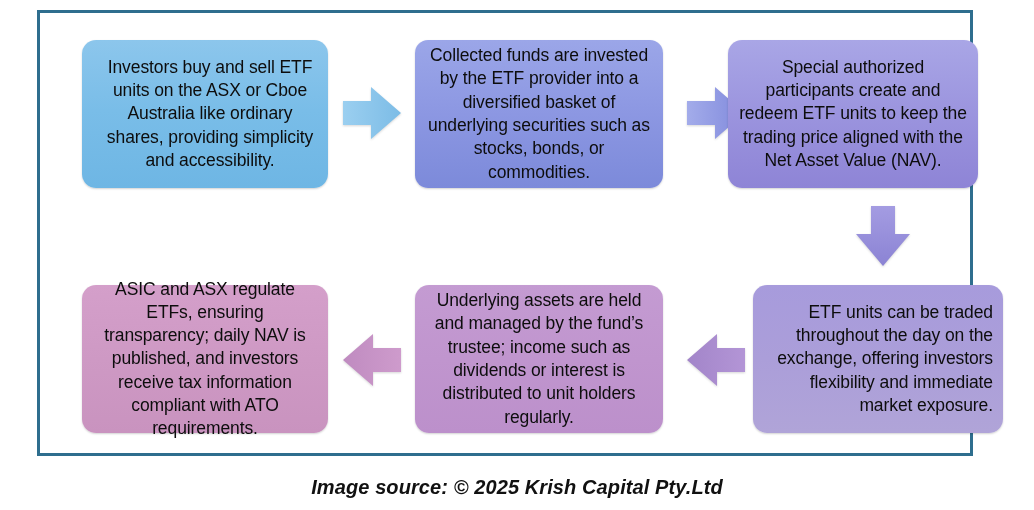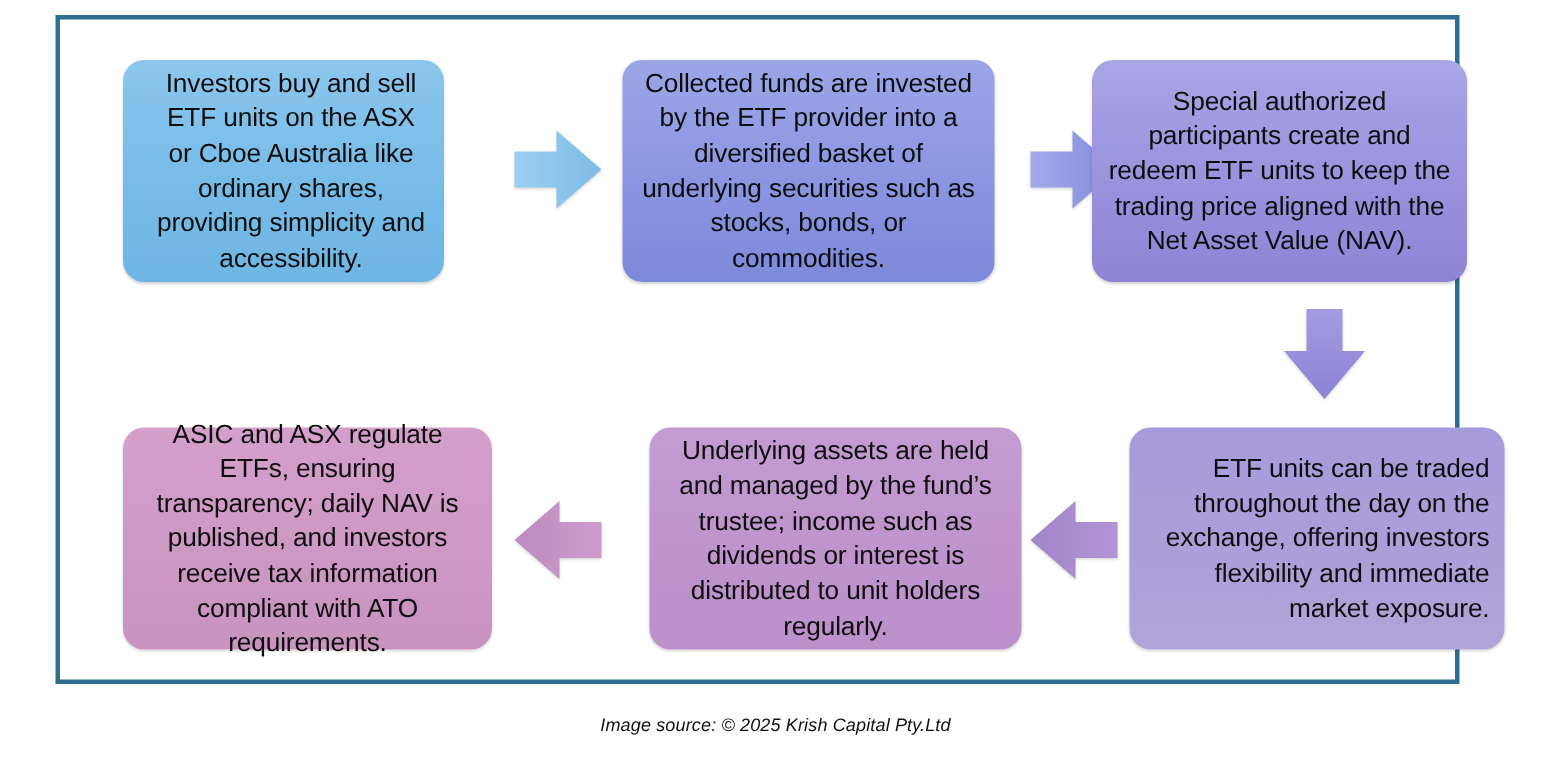--- a/index.html
+++ b/index.html
@@ -46,21 +46,21 @@
     color: #0d0d0d;
     font-size: 17.5px;
     line-height: 1.33;
     letter-spacing: -0.1px;
     box-shadow: 0 1px 2px rgba(0,0,0,0.18);
   }
   .node span { display: block; width: 100%; }
 
   
   #node-1 {
-    left: 42px; top: 27px; width: 214px; height: 148px;
+    left: 42px; top: 27px; width: 246px; height: 148px;
     background: linear-gradient(180deg, #8CC6EC 0%, #79BDE8 48%, #6EB6E4 100%);
     padding-left: 20px;
   }
   #node-2 {
     left: 375px; top: 27px; width: 248px; height: 148px;
     background: linear-gradient(180deg, #9BA6E8 0%, #8C97E2 50%, #7C8ADA 100%);
     border-radius: 13px;
   }
   #node-3 {
     left: 688px; top: 27px; width: 250px; height: 148px;
@@ -69,21 +69,20 @@
 
   
   #node-4 {
     left: 713px; top: 272px; width: 250px; height: 148px;
     background: linear-gradient(180deg, #A79BDC 0%, #AB9ED9 50%, #B0A4D8 100%);
     text-align: right;
   }
   #node-5 {
     left: 375px; top: 272px; width: 248px; height: 148px;
     background: linear-gradient(180deg, #C49BD2 0%, #C095CE 50%, #BC90CB 100%);
-    margin-left: 18px;
   }
   #node-6 {
     left: 42px; top: 272px; width: 246px; height: 148px;
     background: linear-gradient(180deg, #D49FCA 0%, #CE99C4 50%, #C993BF 100%);
   }
 
   
   .arrow {
     position: absolute;
     filter: drop-shadow(0 1px 1px rgba(0,0,0,0.16));
@@ -96,22 +95,22 @@
   #arrow-4 { left: 645px; top: 315px; width: 62px; height: 64px; }
   #arrow-5 { left: 301px; top: 315px; width: 62px; height: 64px; }
 
   
   .caption {
     position: absolute;
     left: 0;
     top: 476px;
     width: 1034px;
     text-align: center;
-    font-size: 12px;
-    font-weight: normal;
+    font-size: 20px;
+    font-weight: bold;
     font-style: italic;
     color: #111111;
     letter-spacing: 0.1px;
   }
 </style>
 </head>
 <body>
 
 <div id="canvas">
 

